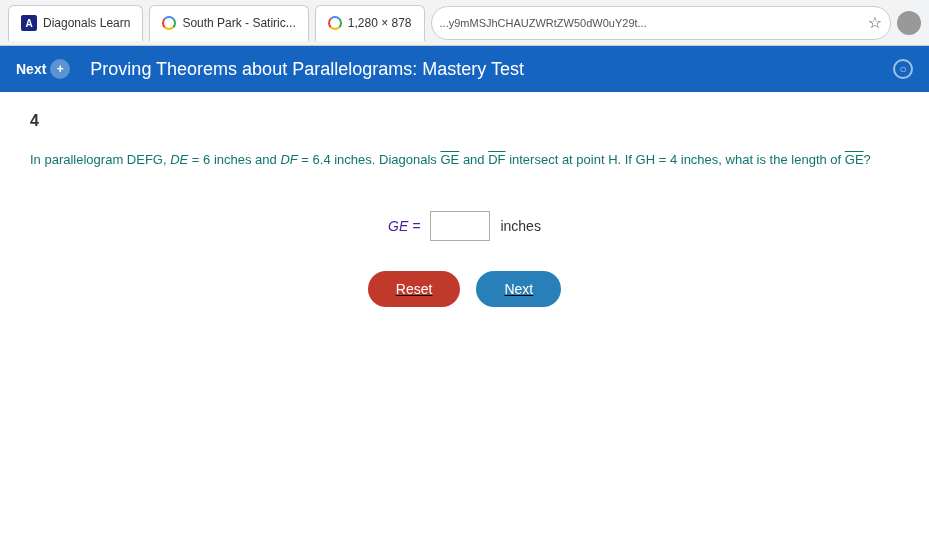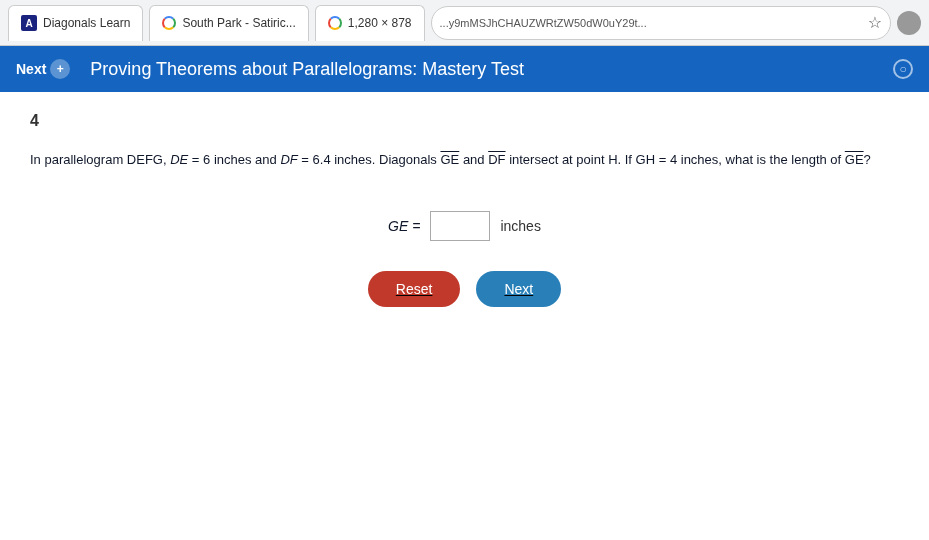--- a/index.html
+++ b/index.html
@@ -137,37 +137,37 @@
       font-weight: bold;
       margin-bottom: 20px;
     }
     .instructions {
       font-size: 13px;
       color: #444;
       margin-bottom: 16px;
     }
     .problem-text {
       font-size: 13px;
-      color: #0f172a;
+      color: #0f766e;
       line-height: 1.6;
       margin-bottom: 40px;
     }
     .overline {
       text-decoration: overline;
     }
     .answer-area {
       display: flex;
       align-items: center;
       justify-content: center;
       gap: 10px;
       margin-bottom: 30px;
     }
     .answer-label {
       font-size: 14px;
-      color: #0f172a;
+      color: #4c1d95;
       font-style: italic;
     }
     .answer-input {
       width: 60px;
       height: 30px;
       border: 1px solid #aaa;
       padding: 4px;
       font-size: 14px;
     }
     .answer-unit {

